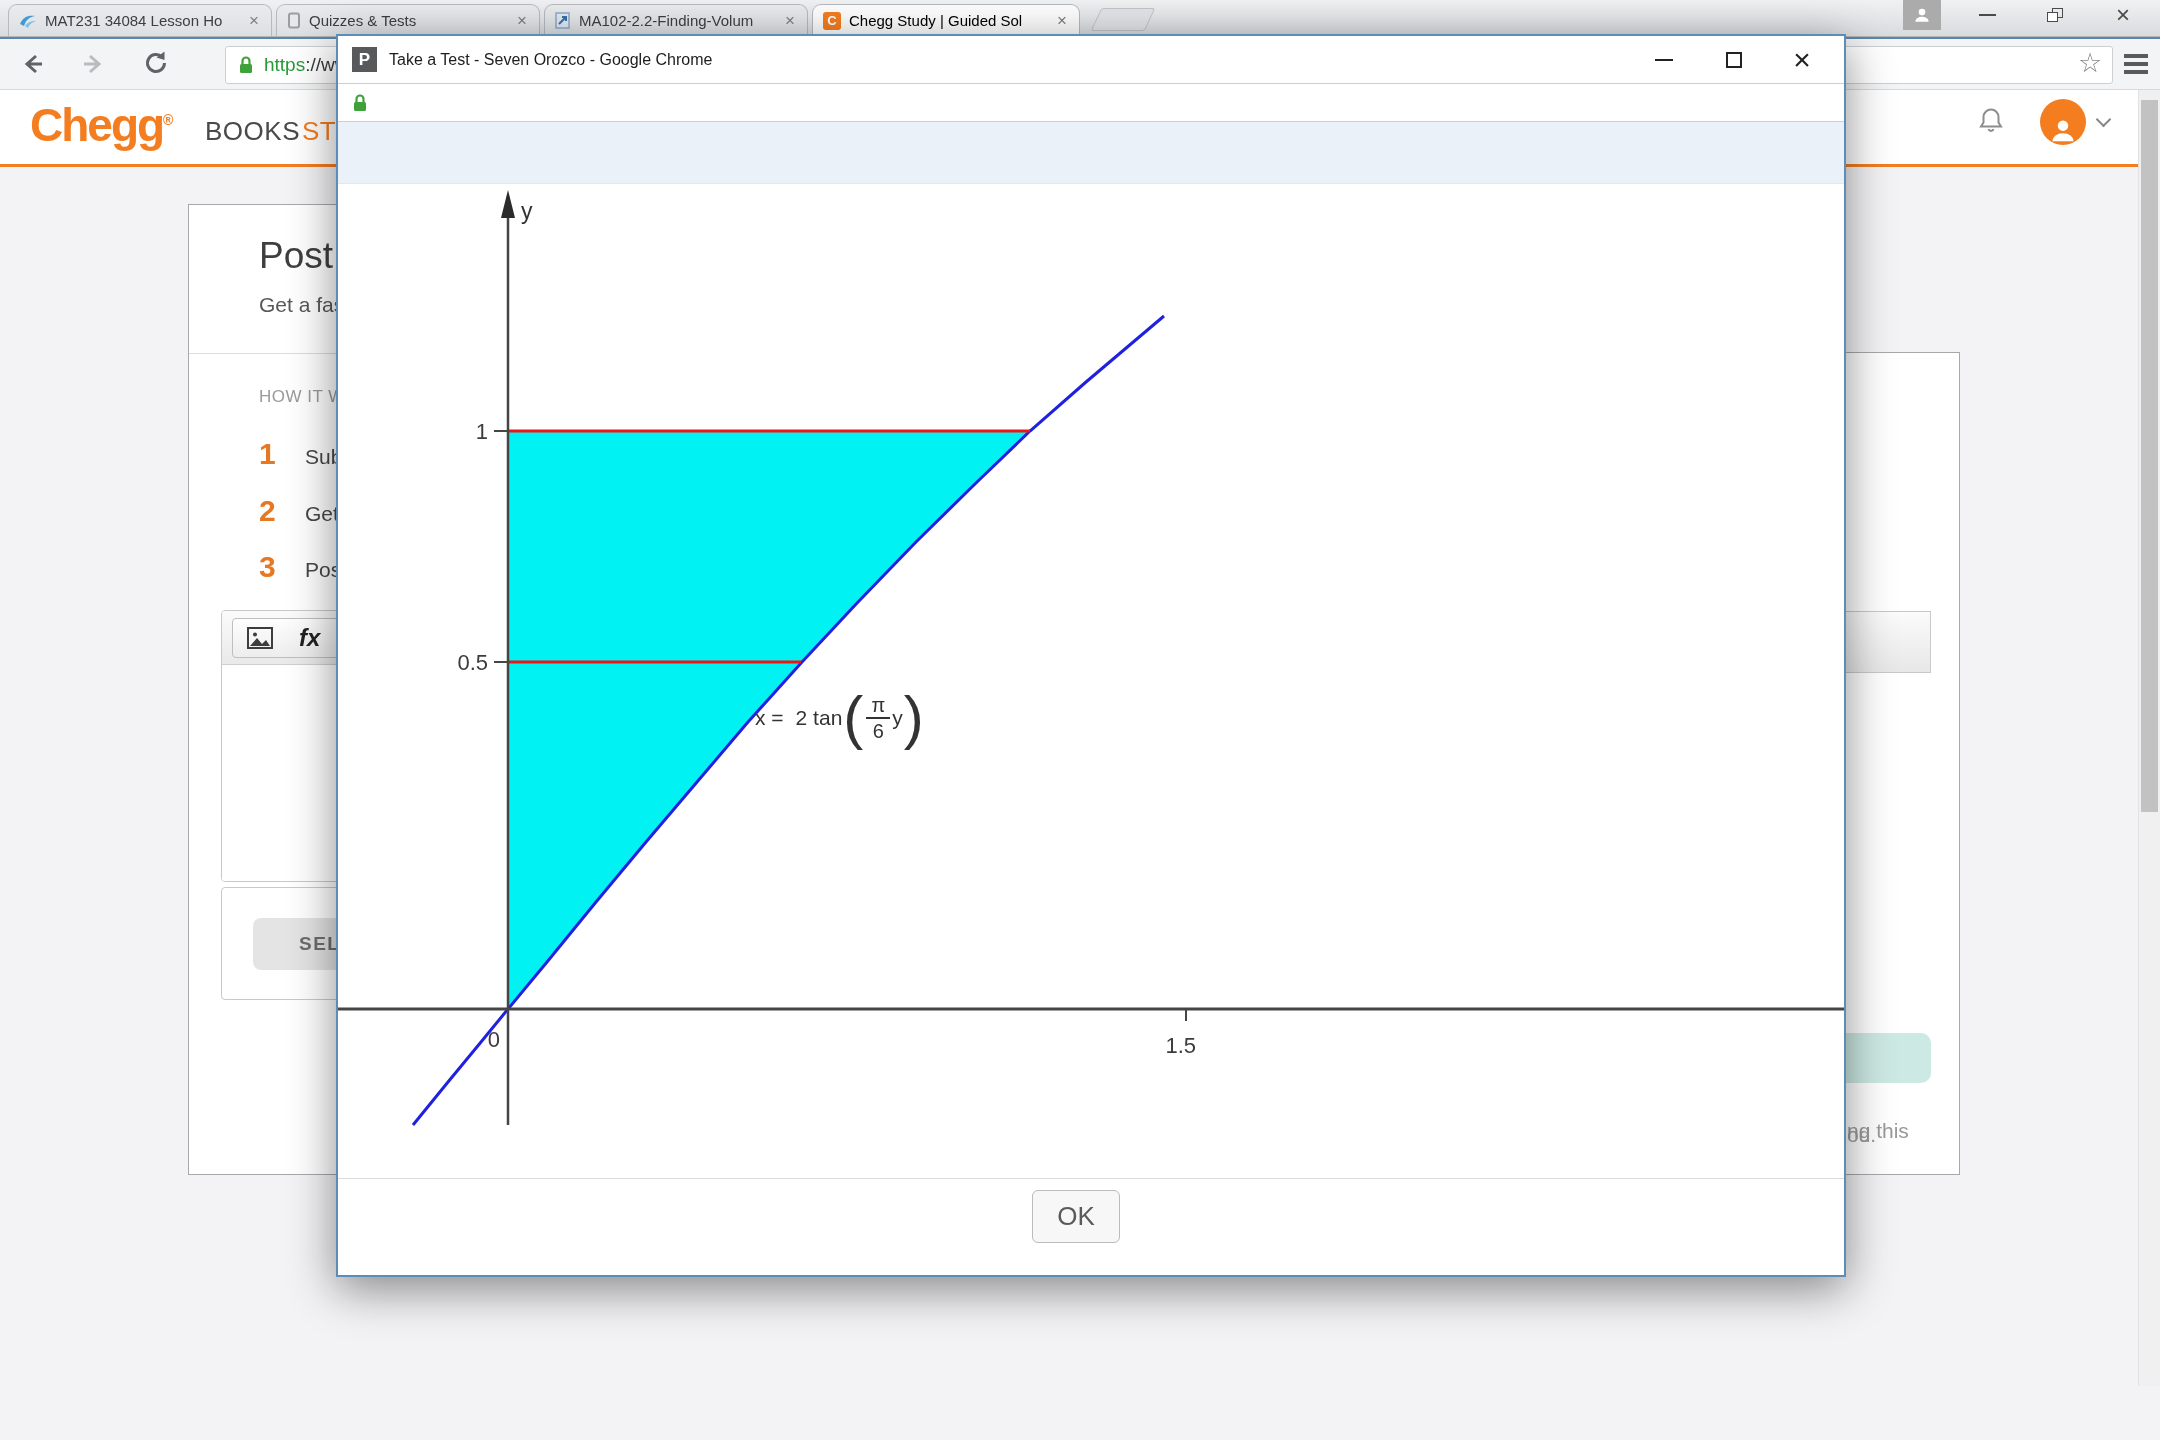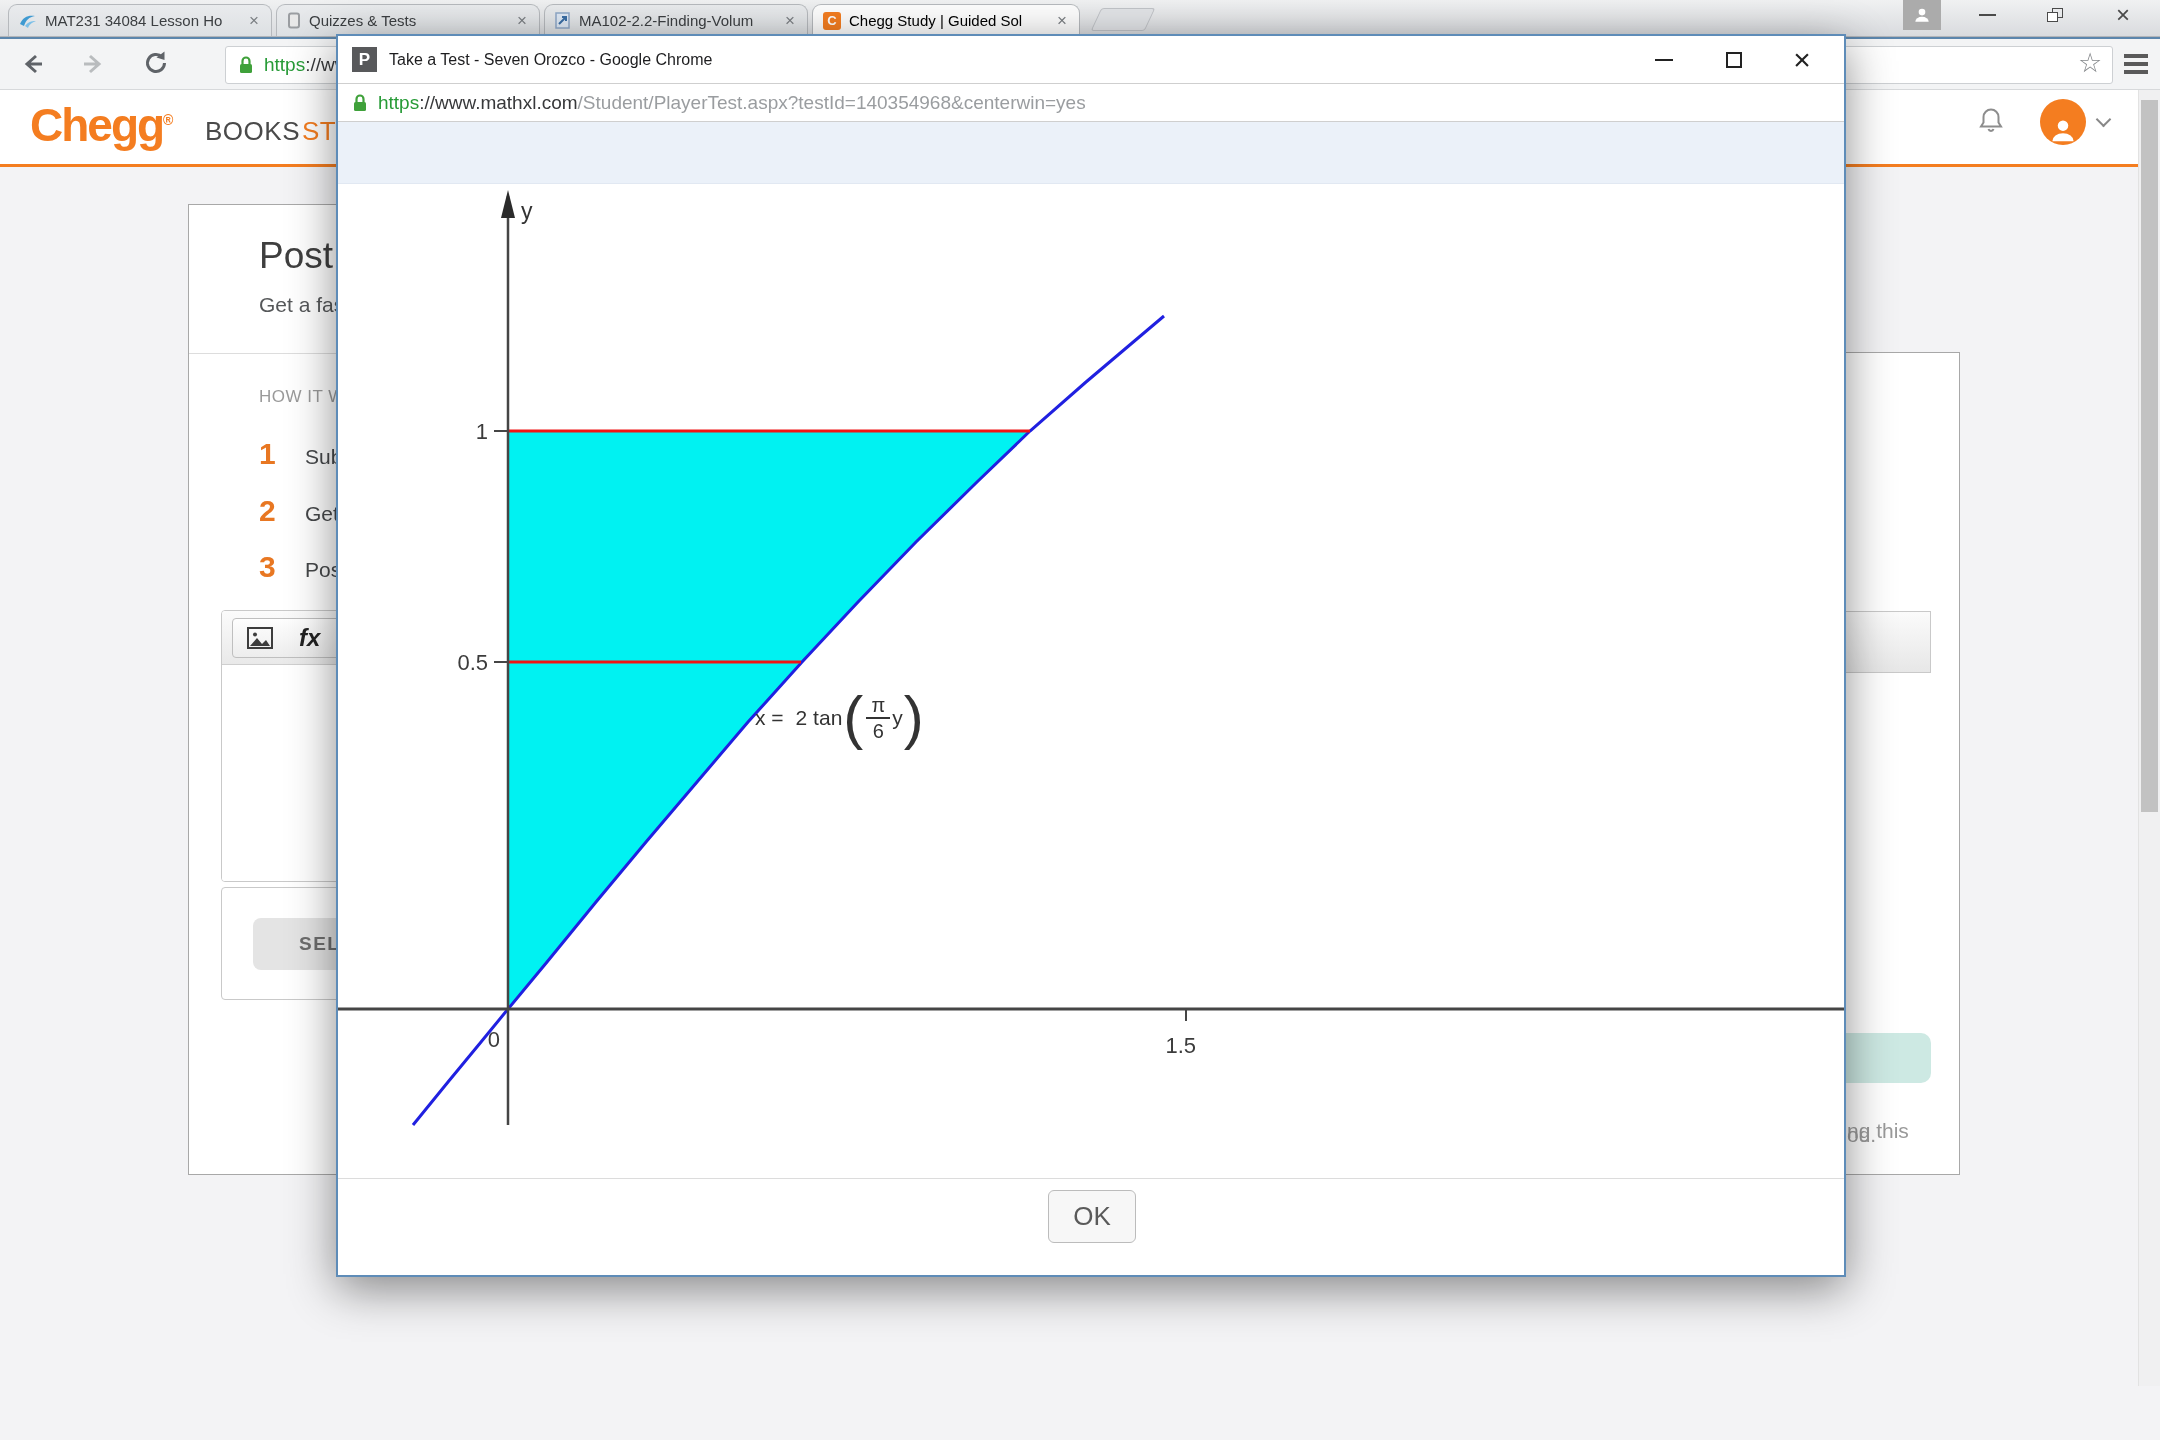--- a/index.html
+++ b/index.html
@@ -60,21 +60,21 @@
 
   #formula { position:absolute; left:417px; top:548px; height:96px; display:flex; align-items:center; color:#333; }
   #formula .t { font-size:21px; }
   #formula .paren { font-size:60px; font-weight:300; line-height:90px; margin:0 1px; }
   .frac { display:inline-flex; flex-direction:column; align-items:center; margin:0 2px; }
   .frac .bar { width:24px; height:2px; background:#333; margin:2px 0; }
   .frac span { font-size:20px; line-height:20px; }
 
   #okbtn { position:absolute; left:694px; top:1068px; width:88px; height:53px; background:#f7f7f7;
            border:1px solid #bcbcbc; border-radius:6px; font-size:26px; color:#5a5a5a;
-           display:flex; align-items:center; justify-content:center;margin-left:16px; }
+           display:flex; align-items:center; justify-content:center; }
   #popup-footer-line { position:absolute; left:0; top:1056px; width:100%; height:1px; background:#dcdcdc; }
 
   
   #taskbar { position:absolute; left:0; top:1386px; width:2160px; height:54px; background:#141414;
              display:flex; align-items:center; }
   .tb-item { display:flex; align-items:center; justify-content:center; }
   #tb-search { position:absolute; left:72px; top:6px; width:500px; height:42px; background:#2c2c2c;
                border:1px solid #767676; display:flex; align-items:center; padding:0 14px; gap:14px; }
   #tb-search-text { color:#c6c6c6; font-size:18px; flex:1; }
   #tb-clock { position:absolute; left:1985px; top:7px; width:100px; text-align:right; color:#fff;
@@ -277,21 +277,20 @@
         <span style="font-size:30px;font-weight:300;color:#222;line-height:1;">×</span>
       </div>
     </div>
     <div id="popup-url">
       <span>
         <svg width="16" height="20" viewBox="0 0 16 20">
             <rect x="2" y="9" width="12" height="9" rx="1.5" fill="#3fa13a"></rect>
             <path d="M4.5 9 V6 a3.5 3.5 0 0 1 7 0 V9" fill="none" stroke="#3fa13a" stroke-width="2.2"></path>
           </svg>
       </span>
-      <span style="white-space:nowrap;"><span class="url-scheme">https</span><span class="url-dark">://www.mathxl.com</span><span class="url-gray">/Student/PlayerTest.aspx?testId=140354968&amp;centerwin=yes</span></span>
     </div>
 
     <div id="popup-content">
       <div id="popup-band"></div>
 
       <svg width="1506" height="1153" viewBox="0 0 1506 1153">
 
         <polygon points="170,887 170,309 692,309 639,360 578,420 520,480 464,540 410,600 359,660 308,720 258,780 209,840" fill="#00f2f2"></polygon>
 
         <polyline points="75,1003 110,960 143,920 170,887 209,840 258,780 308,720 359,660 410,600 464,540 520,480 578,420 639,360 692,309 748,260 826,194" fill="none" stroke="#2020e0" stroke-width="3"></polyline>

